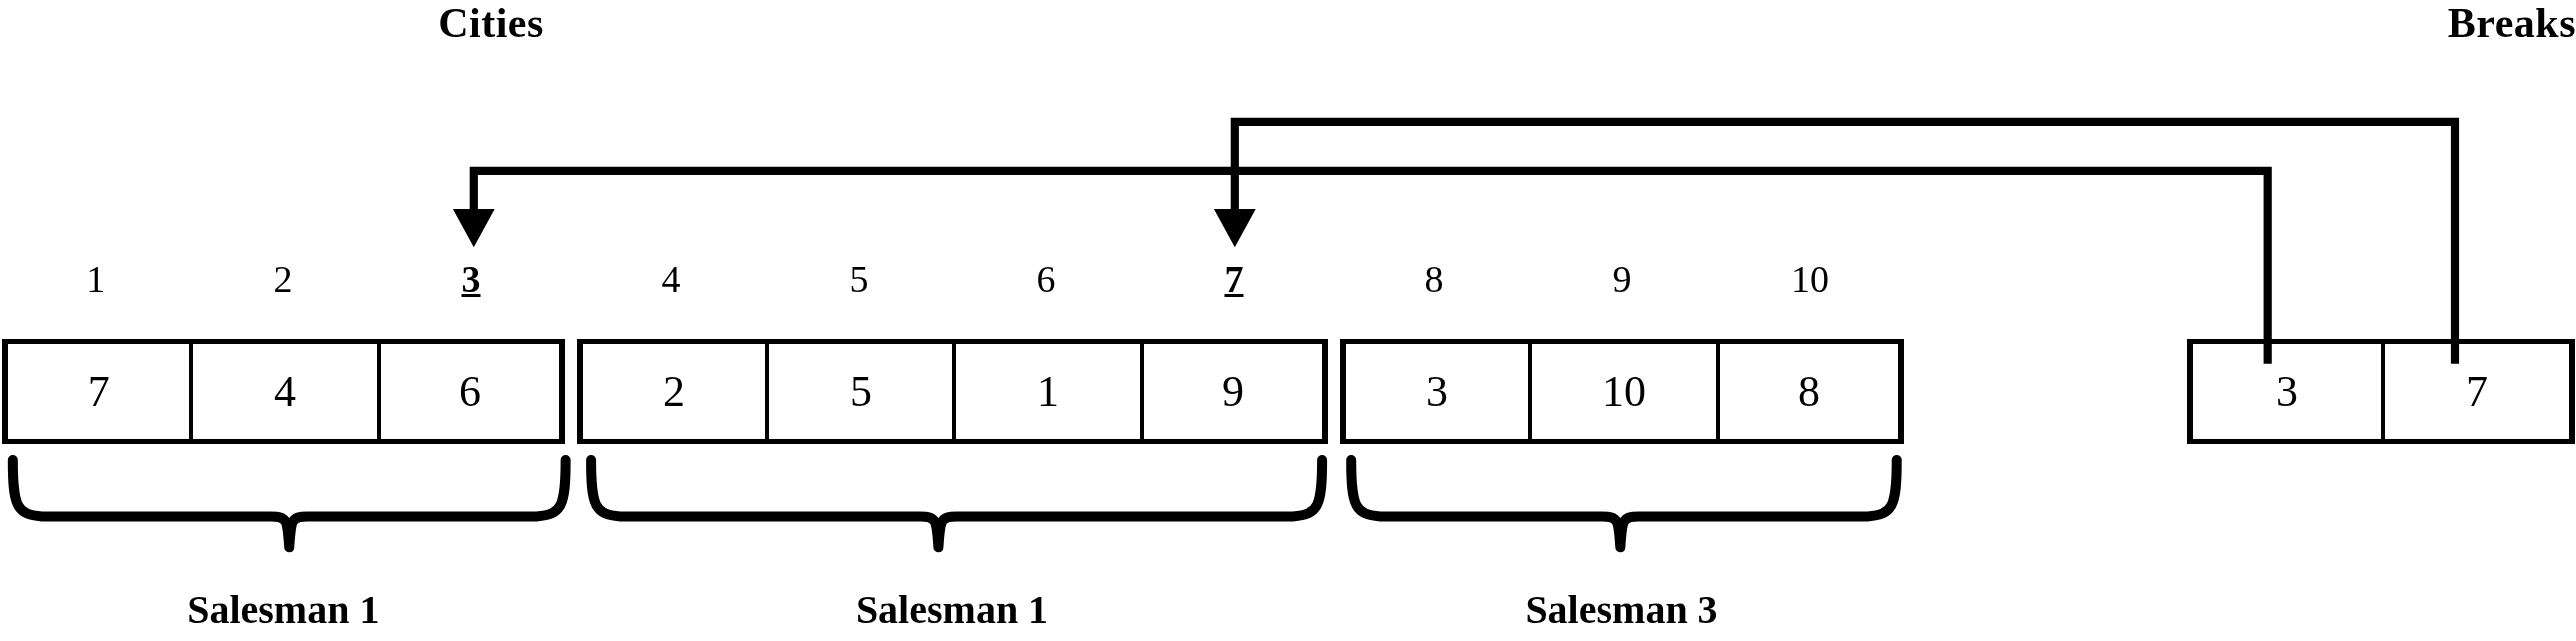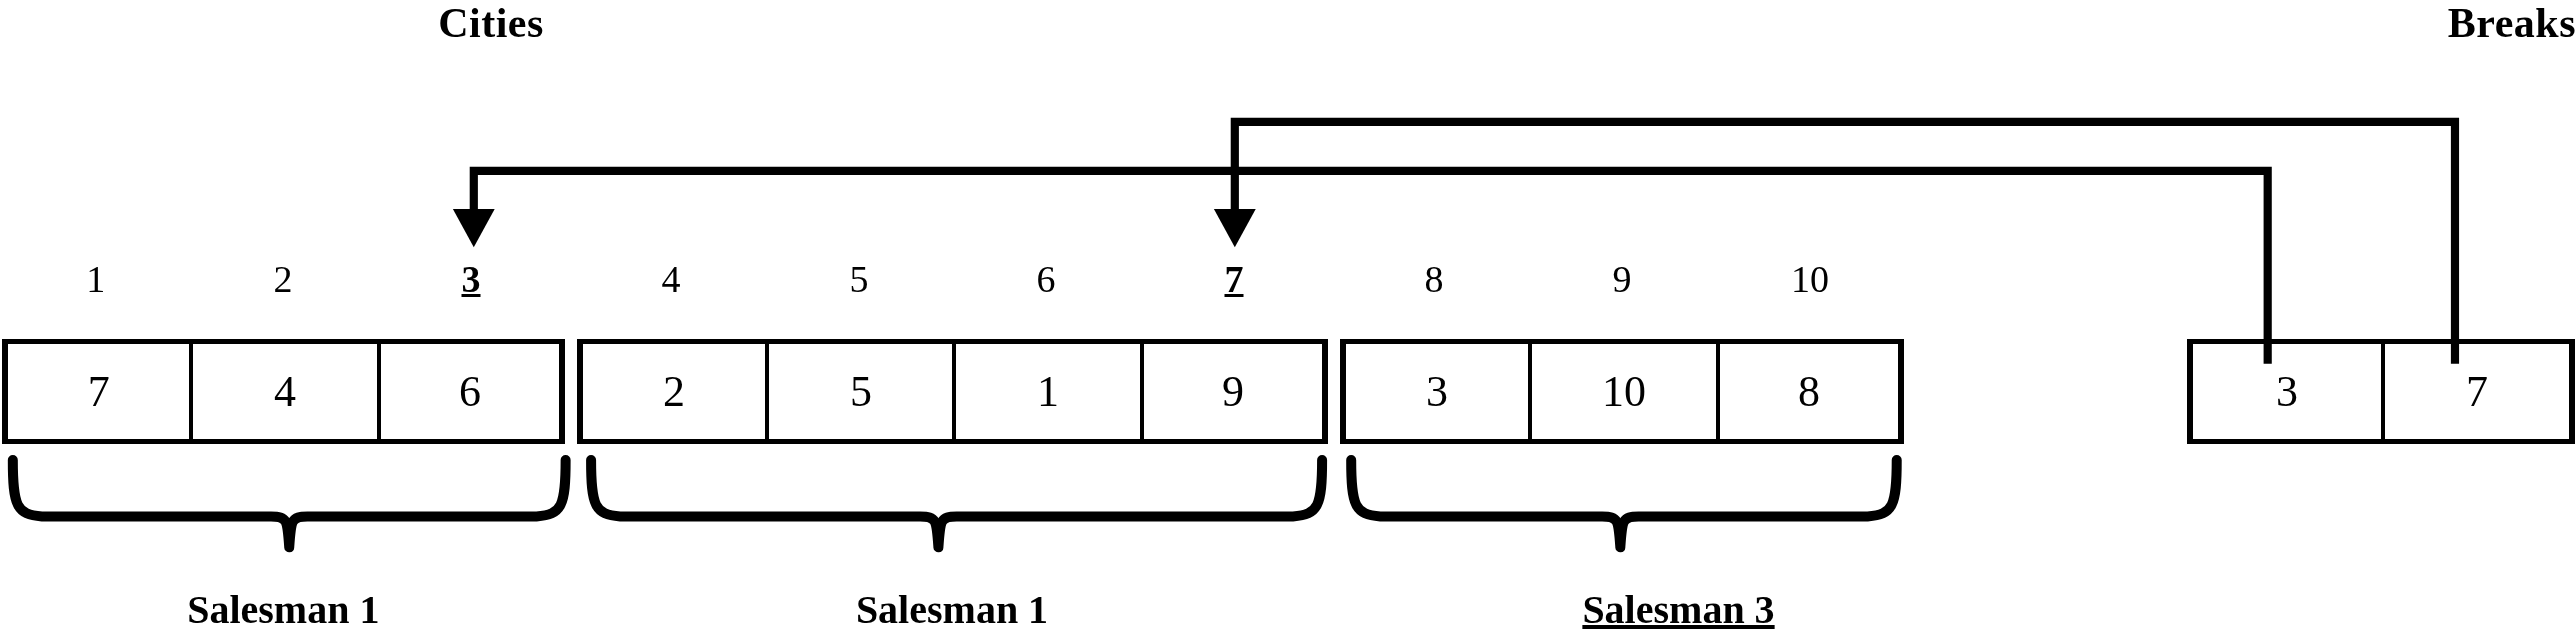--- a/index.html
+++ b/index.html
@@ -79,21 +79,21 @@
     </div>
 
   <div id="breaks-row">
       <div class="cellbox grpstart" style="left: 2187px; top: 339px; width: 194px; height: 105px;">3</div>
       <div class="cellbox last" style="left: 2381px; top: 339px; width: 194px; height: 105px;">7</div>
     </div>
 
   <div id="sm-labels">
       <div class="sm-label" style="left: 1.8px; width: 563px;">Salesman 1</div>
       <div class="sm-label" style="left: 577px; width: 750px;">Salesman 1</div>
-      <div class="sm-label" style="left: 1397px; width: 563px; text-decoration: underline;">Salesman 3</div>
+      <div class="sm-label" style="left: 1340px; width: 563px;">Salesman 3</div>
     </div>
 
   <svg class="svg-layer" viewBox="0 0 2833 705">
     <g stroke="#000" fill="none" stroke-width="9" stroke-linecap="butt">
 
       <path d="M 2700 400 L 2700 134 L 1358 134 L 1358 240"></path>
 
       <path d="M 2494 400 L 2494 188 L 521 188 L 521 240"></path>
     </g>
 

